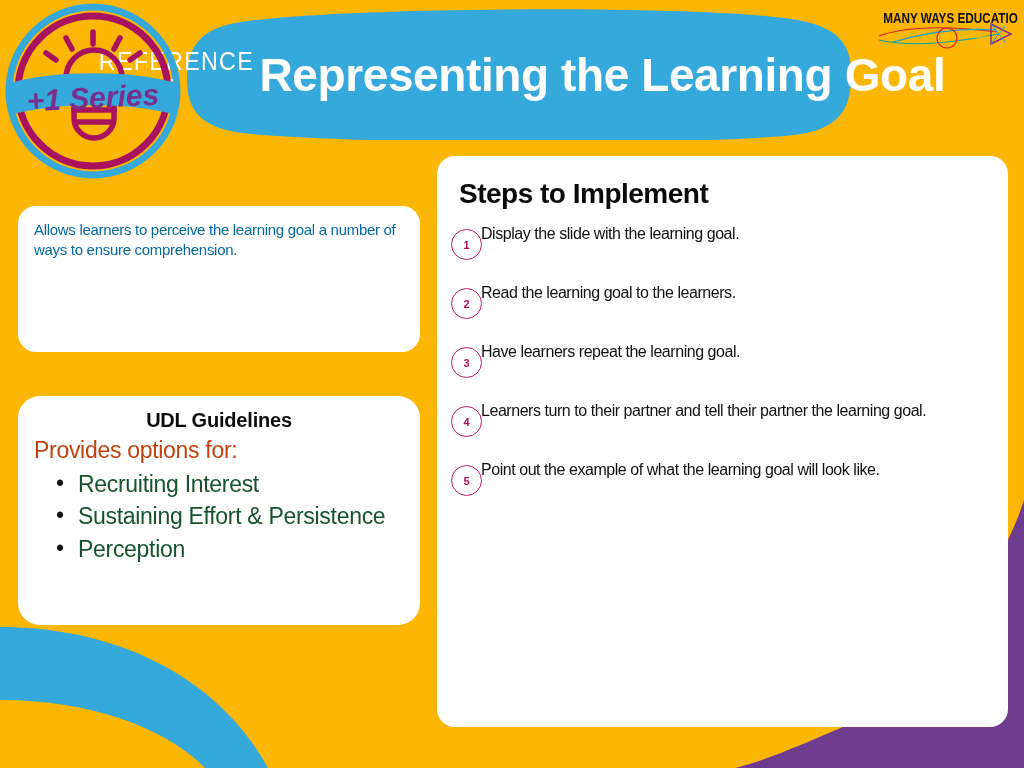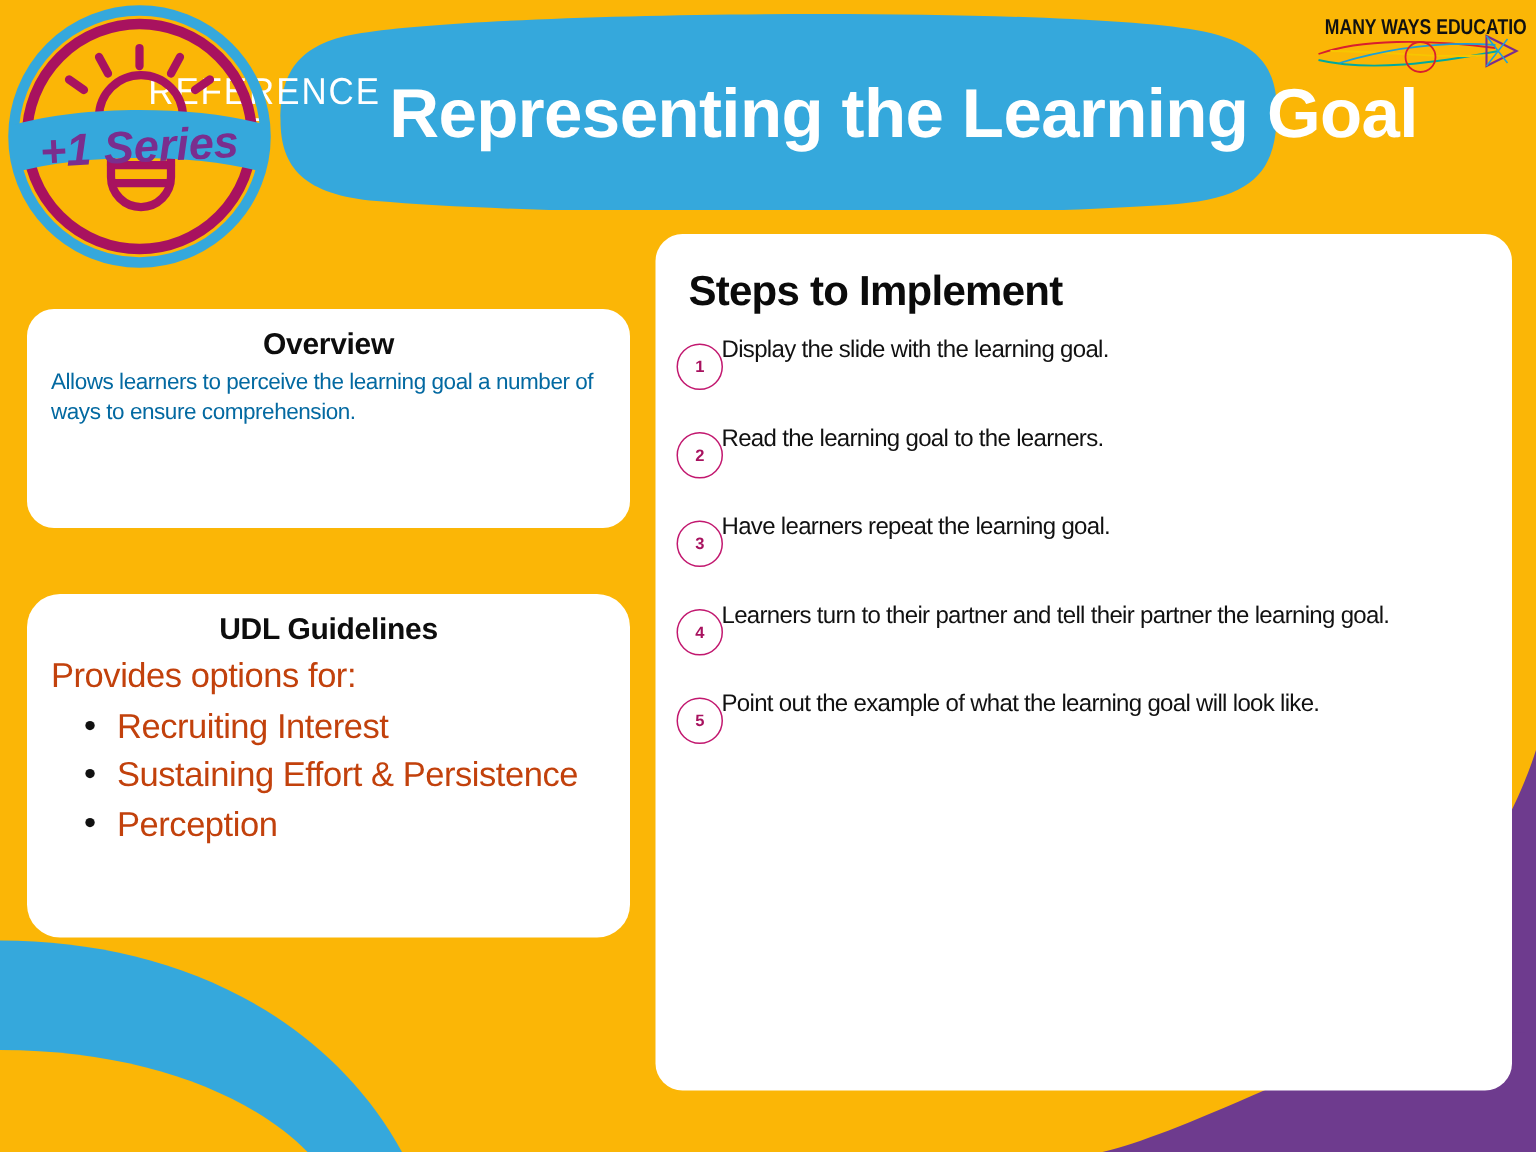--- a/index.html
+++ b/index.html
@@ -54,21 +54,21 @@
   }
   .card-body {
     font-size:15px; color:#0369a1; line-height:1.32; letter-spacing:-0.3px;
     margin-top:2px;
   }
 
   
   #udl-intro { font-size:23px; color:#c2410c; line-height:1.38; letter-spacing:-0.3px; margin-top:2px; }
   #udl-list { list-style:none; margin-top:1px; }
   #udl-list li {
-    position:relative; padding-left:44px; font-size:23px; color:#c2410c;
+    position:relative; padding-left:44px; font-size:23px; color:#14532d;
     line-height:1.42; letter-spacing:-0.3px; text-align:justify; padding-right:4px;
   }
   #udl-list li::before {
     content:"\2022"; position:absolute; left:22px; top:-1px; font-size:23px; color:#111111;
   }
   #udl-list li:last-child { text-align:left; }
   #udl-list li:first-child { text-align:left; }
 
   
   #steps-title {
@@ -141,21 +141,20 @@
     <path d="M6,36 C40,44 84,38 126,30" stroke="#00A99D"></path>
     <path d="M14,30 C52,30 92,36 126,32" stroke="#F7C600"></path>
     <path d="M20,38 C60,26 96,24 124,26" stroke="#1BA0D8"></path>
     <circle cx="74" cy="34" r="10" stroke="#D81E2E"></circle>
     <path d="M118,20 L138,30 L118,40 Z" stroke="#7A2E8E" stroke-width="1.4"></path>
     <path d="M118,20 L132,38 M118,40 L132,22" stroke="#1BA0D8" stroke-width="1"></path>
   </g>
 </svg>
 
 <div class="card" id="overview-card">
-  <div class="card-title">Overview</div>
   <div class="card-body">Allows learners to perceive the learning goal a number of ways to ensure comprehension.</div>
 </div>
 
 <div class="card" id="udl-card">
   <div class="card-title">UDL Guidelines</div>
   <div id="udl-intro">Provides options for:</div>
   <ul id="udl-list">
     <li>Recruiting Interest</li>
     <li>Sustaining Effort &amp; Persistence</li>
     <li>Perception</li>

